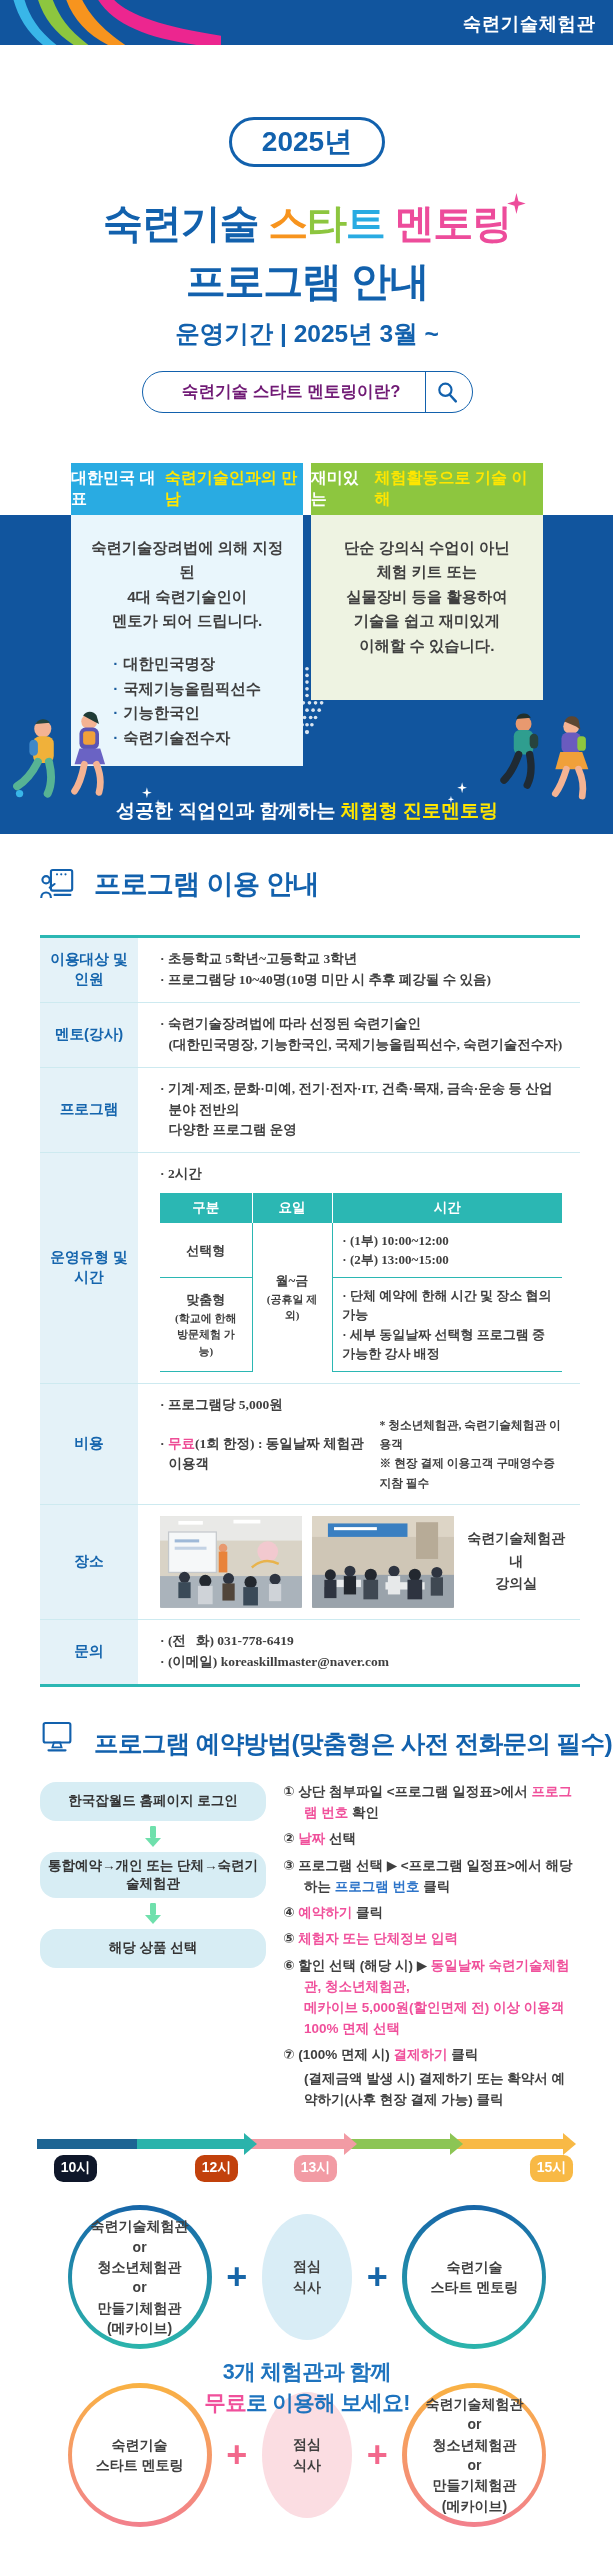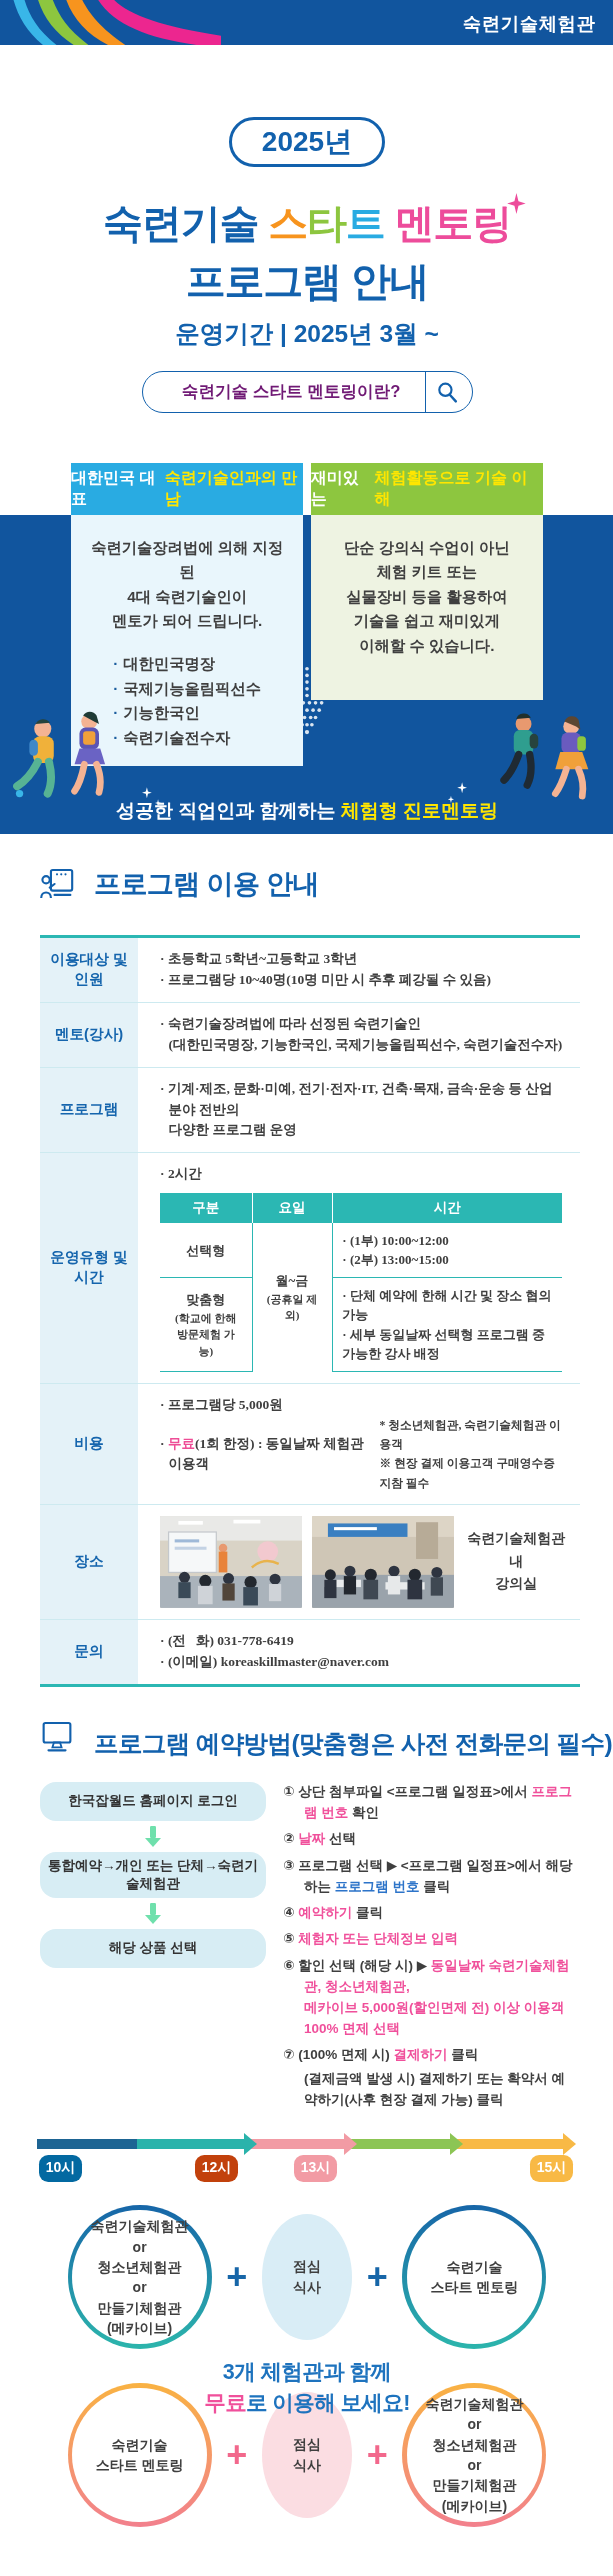--- a/index.html
+++ b/index.html
@@ -495,21 +495,21 @@
         <div class="seg" style="width:19%; background:#f29ba4">
             <span class="ah" style="border-left:13.5px solid #f29ba4"></span>
           </div>
         <div class="seg" style="width:20%; background:#8cc554">
             <span class="ah" style="border-left:13.5px solid #8cc554"></span>
           </div>
         <div class="seg" style="width:21.5%; background:#f8b945">
             <span class="ah" style="border-left:13.5px solid #f8b945"></span>
           </div>
       </div>
-      <div class="t-pill" style="left:2px;  background:#0369a1" data-bind="recommend.times.0">10시</div>
+      <div class="t-pill" style="left:17px;  background:#0f172a" data-bind="recommend.times.0">10시</div>
       <div class="t-pill" style="left:158px; background:#c2410c" data-bind="recommend.times.1">12시</div>
       <div class="t-pill" style="left:257px; background:#f29ba4" data-bind="recommend.times.2">13시</div>
       <div class="t-pill" style="left:493px; background:#f8b945" data-bind="recommend.times.3">15시</div>
     </div>
 
     <div class="combo combo1">
       <div class="bigcircle g1">
           <div class="inner" data-bind="recommend.combo1.left">숙련기술체험관
 or
 청소년체험관

